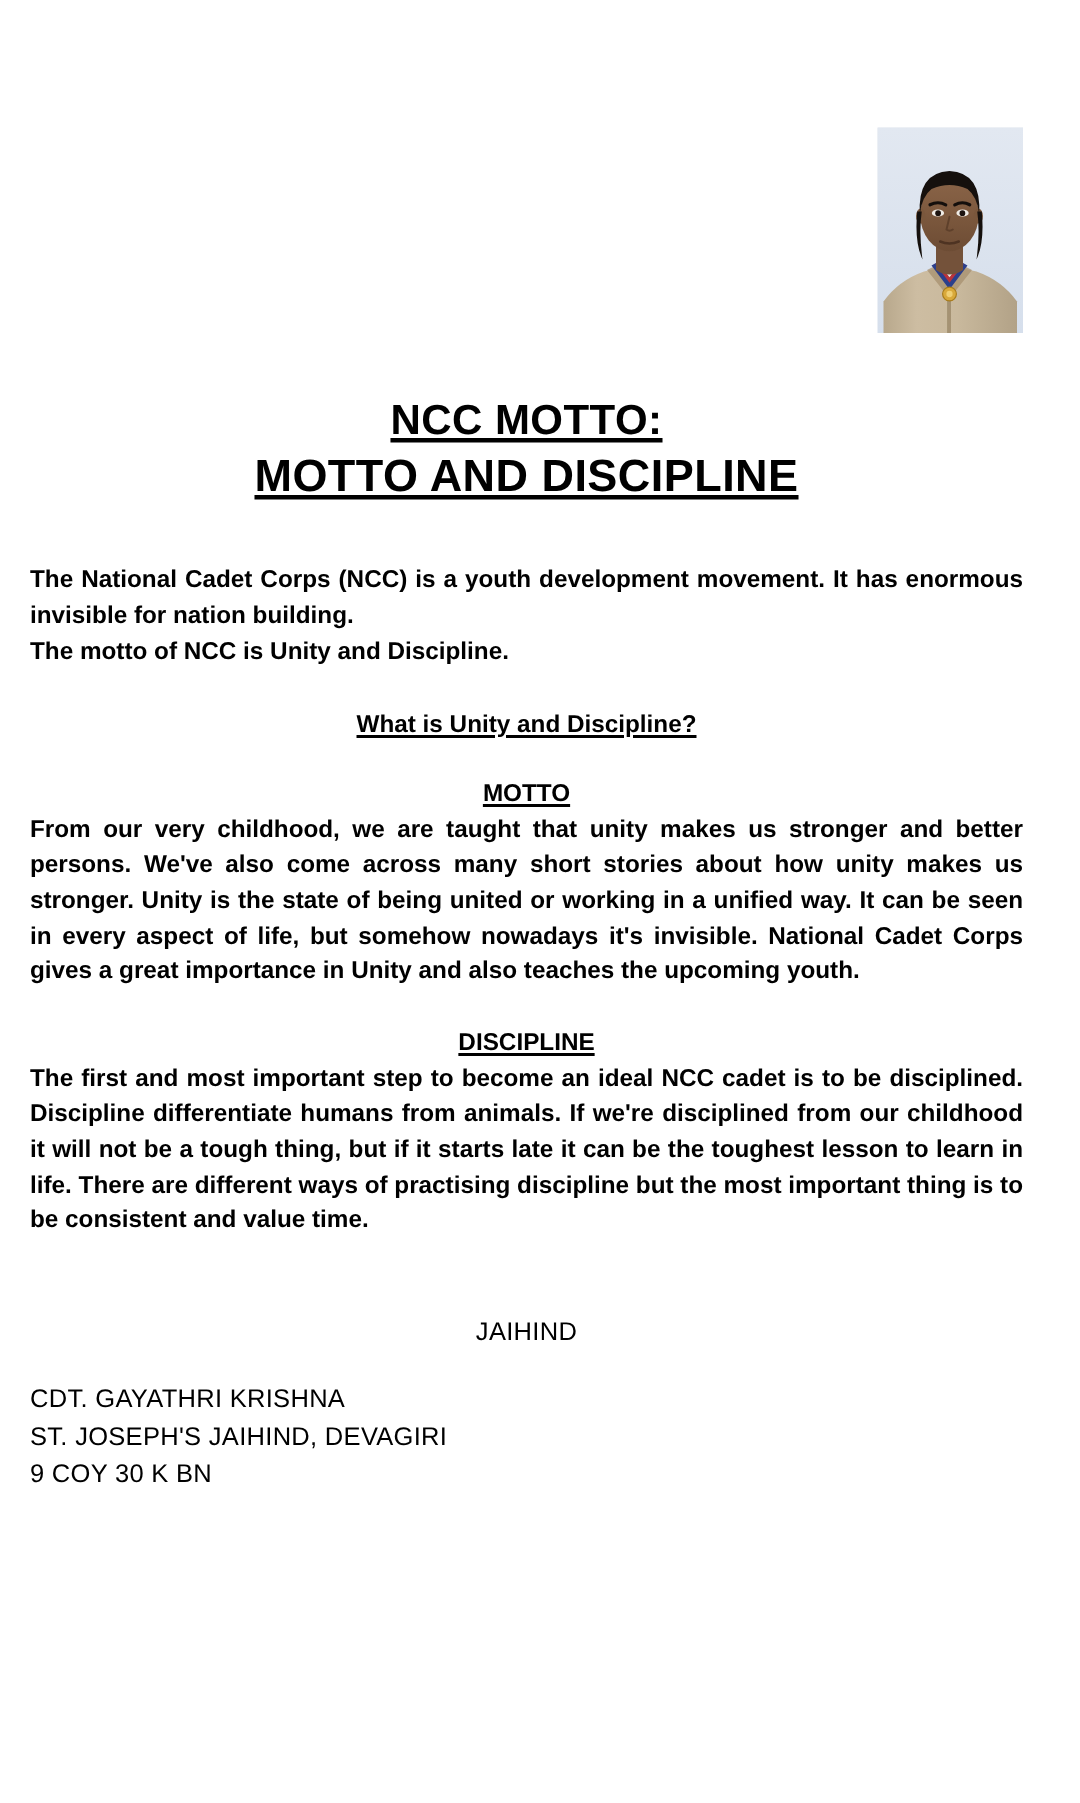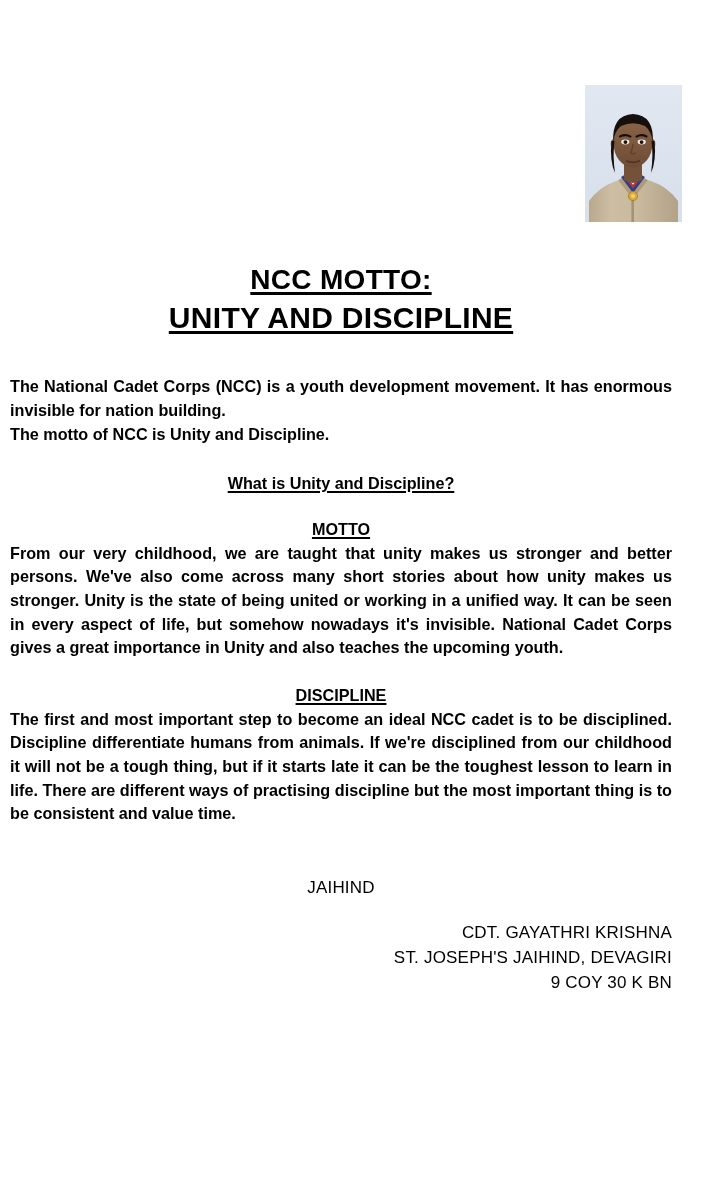--- a/index.html
+++ b/index.html
@@ -24,21 +24,21 @@
     width: 97px;
     height: 137px;
     background: #dde4ee;
     overflow: hidden;
   }
   #photo-svg { display: block; width: 97px; height: 137px; }
 
   
   #doc {
     position: absolute;
-    left: 10px;
+    left: 20px;
     top: 0;
     width: 662px;
   }
 
   .title-block {
     text-align: center;
     margin-top: 262px;
   }
   .title-line {
     font-weight: bold;
@@ -92,21 +92,21 @@
     letter-spacing: 0.2px;
   }
 
   .signature {
     font-size: 17px;
     font-weight: normal;
     line-height: 1.48;
     letter-spacing: 0.2px;
     text-align: left;
   }
-  .signature div { white-space: nowrap; text-align: right; }
+  .signature div { white-space: nowrap; }
 </style>
 </head>
 <body>
 
 <div id="photo-block">
   <svg id="photo-svg" viewBox="0 0 97 137" preserveAspectRatio="xMidYMid slice">
     <defs>
       <linearGradient id="bgGrad" x1="0" y1="0" x2="0" y2="1">
         <stop offset="0%" stop-color="#e2e8f1"></stop>
         <stop offset="100%" stop-color="#d6dfec"></stop>
@@ -161,21 +161,21 @@
     <path d="M48 59.5 L46 68 Q48 69.6 50.2 68" stroke="#5e402b" stroke-width="1.3" fill="none" stroke-linecap="round"></path>
 
     <path d="M41.8 76 Q48 78.6 54.2 76" stroke="#4e3322" stroke-width="1.7" fill="none" stroke-linecap="round"></path>
   </svg>
 </div>
 
 <div id="doc">
 
   <div class="title-block">
     <span class="title-line l1"><span class="u">NCC MOTTO:</span></span>
-    <span class="title-line l2"><span class="u">UNITY AND DISCIPLINE</span></span>
+    <span class="title-line l2"><span class="u">MOTTO AND DISCIPLINE</span></span>
   </div>
 
   <div class="gap-intro"></div>
 
   <p class="para">The National Cadet Corps (NCC) is a youth development movement. It has enormous invisible for nation building.</p>
   <p class="para nojust">The motto of NCC is Unity and Discipline.</p>
 
   <div class="gap-q"></div>
 
   <p class="sec-head"><span class="u">What is Unity and Discipline?</span></p>

